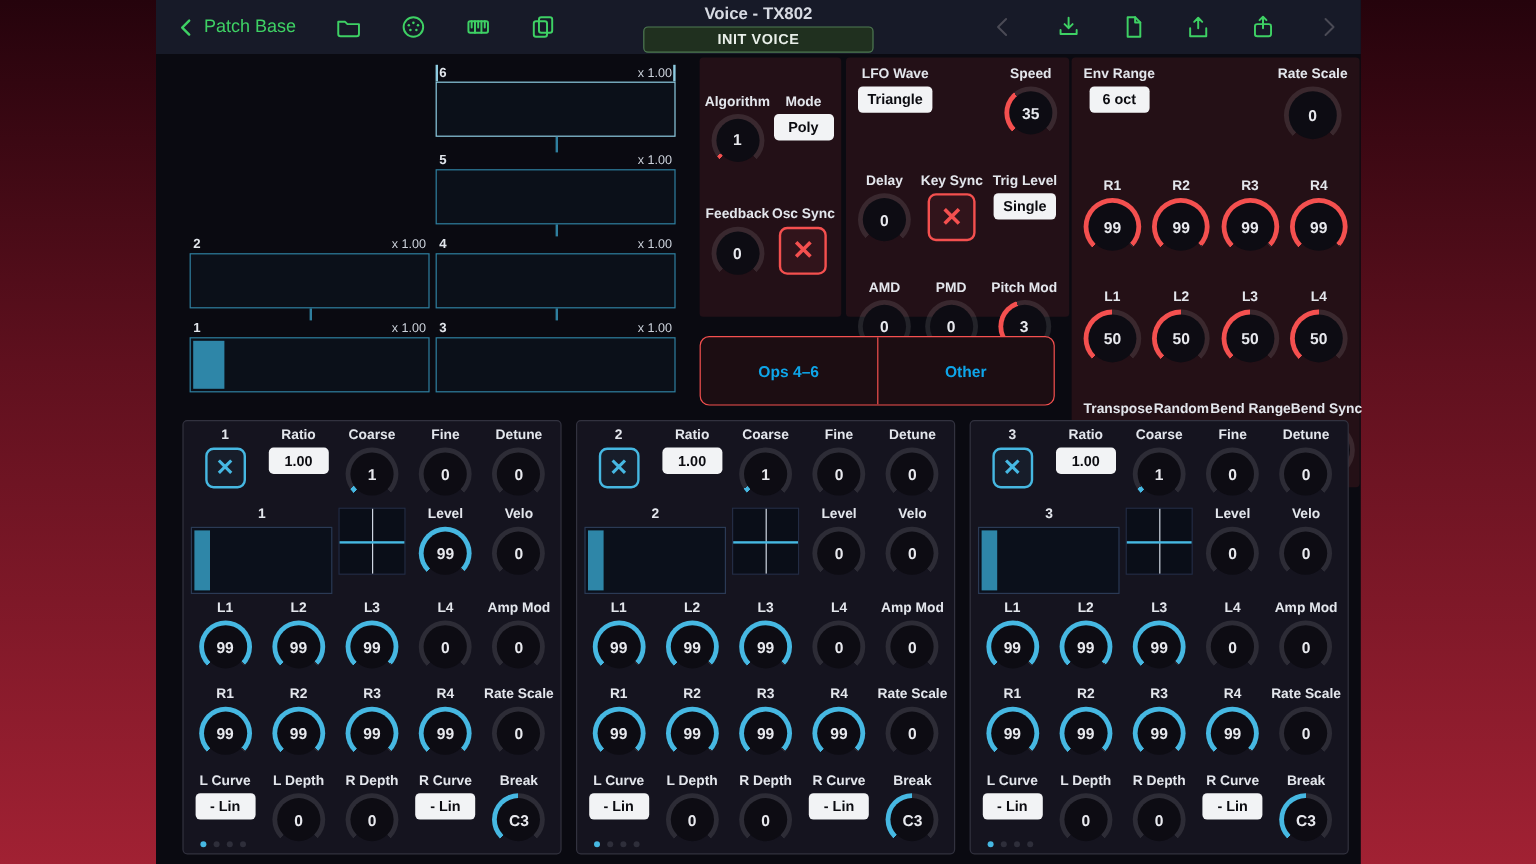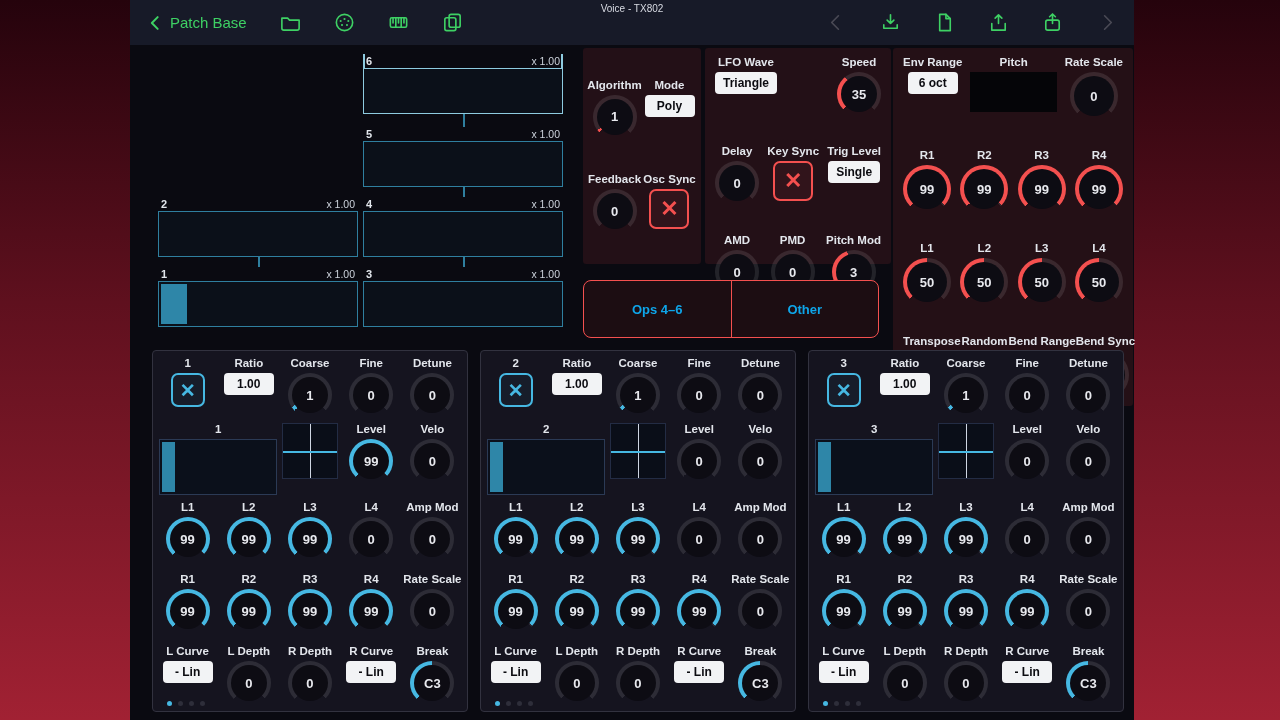--- a/index.html
+++ b/index.html
@@ -13,21 +13,21 @@
 
   
   .topbar{position:absolute;top:0;left:0;right:0;height:45px;background:#171a28;
     display:flex;align-items:center;padding:0 14px;box-sizing:border-box;z-index:5;}
   .back{display:flex;align-items:center;gap:2px;color:#3ed164;font-size:15px;cursor:default;}
   .icons-left{display:flex;gap:30px;margin-left:32px;align-items:center;}
   .icons-right{position:absolute;right:16px;top:0;height:45px;display:flex;gap:30px;align-items:center;}
   .icon{width:24px;height:24px;display:flex;align-items:center;justify-content:center;}
   .center-stack{position:absolute;left:50%;top:3px;transform:translateX(-50%);
     display:flex;flex-direction:column;align-items:center;gap:3px;}
-  .title{font-size:10px;color:#d7dae2;font-weight:400;white-space:nowrap;}
+  .title{font-size:14px;color:#d7dae2;font-weight:700;white-space:nowrap;}
   .init-btn{width:190px;height:20px;background:#20301f;border:1px solid #4e7a52;border-radius:4px;
     color:#e9efe9;font-size:12px;font-weight:700;display:flex;align-items:center;justify-content:center;letter-spacing:.5px;}
 
   
   .algo-view{position:absolute;left:22px;top:50px;width:422px;height:290px;}
   .blk{position:absolute;width:200px;}
   .blk-hd{height:14px;display:flex;justify-content:space-between;align-items:center;
     font-size:11px;color:#e2e6ec;font-weight:700;padding:0 3px;}
   .blk-hd .mult{font-weight:400;font-size:10.5px;color:#ccd2db;}
   .blk-bx{height:46px;border:1.5px solid #2f7f9f;background:#0b1019;box-sizing:border-box;position:relative;}
@@ -125,20 +125,21 @@
         </span>
         <span class="icon">
           <svg width="23" height="23" viewBox="0 0 24 24" fill="none" stroke="#3ed164" stroke-width="1.7" stroke-linecap="round" stroke-linejoin="round">
             <rect x="8.5" y="3.5" width="11.5" height="13.5" rx="2"></rect>
             <rect x="4" y="7" width="11.5" height="13.5" rx="2"></rect>
           </svg>
         </span>
       </div>
     <div class="center-stack">
       <div class="title">Voice - TX802</div>
+      <div class="init-btn">INIT VOICE</div>
     </div>
     <div class="icons-right" id="icons-right">
         <span class="icon">
           <svg width="23" height="23" viewBox="0 0 24 24" fill="none" stroke="#4a4a55" stroke-width="1.7" stroke-linecap="round" stroke-linejoin="round">
             <path d="M14 5l-7 7 7 7"></path>
           </svg>
         </span>
         <span class="icon">
           <svg width="23" height="23" viewBox="0 0 24 24" fill="none" stroke="#3ed164" stroke-width="1.7" stroke-linecap="round" stroke-linejoin="round">
             <path d="M12 4v9M8.5 9.5L12 13l3.5-3.5M5 14.5V18h14v-3.5"></path>
@@ -295,24 +296,20 @@
         </div>
       </div>
   </section>
 
   <section class="panel" id="pitch-panel">
     <div class="cellrow">
         <div class="cell">
           <div class="lbl">Env Range</div>
           <div class="wbtn">6 oct</div>
         </div>
-        <div class="cell wide">
-          <div class="lbl">Pitch</div>
-          <div class="pitchgraph"></div>
-        </div>
         <div class="cell">
           <div class="lbl">Rate Scale</div>
           <div class="knob" style="background: conic-gradient(from 225deg, rgba(255, 255, 255, 0.1) 0deg, rgba(255, 255, 255, 0.1) 270deg, transparent 270deg, transparent 360deg);">
             <div class="kin">0</div>
           </div>
         </div>
       </div>
     <div class="cellrow">
         <div class="cell">
           <div class="lbl">R1</div>

